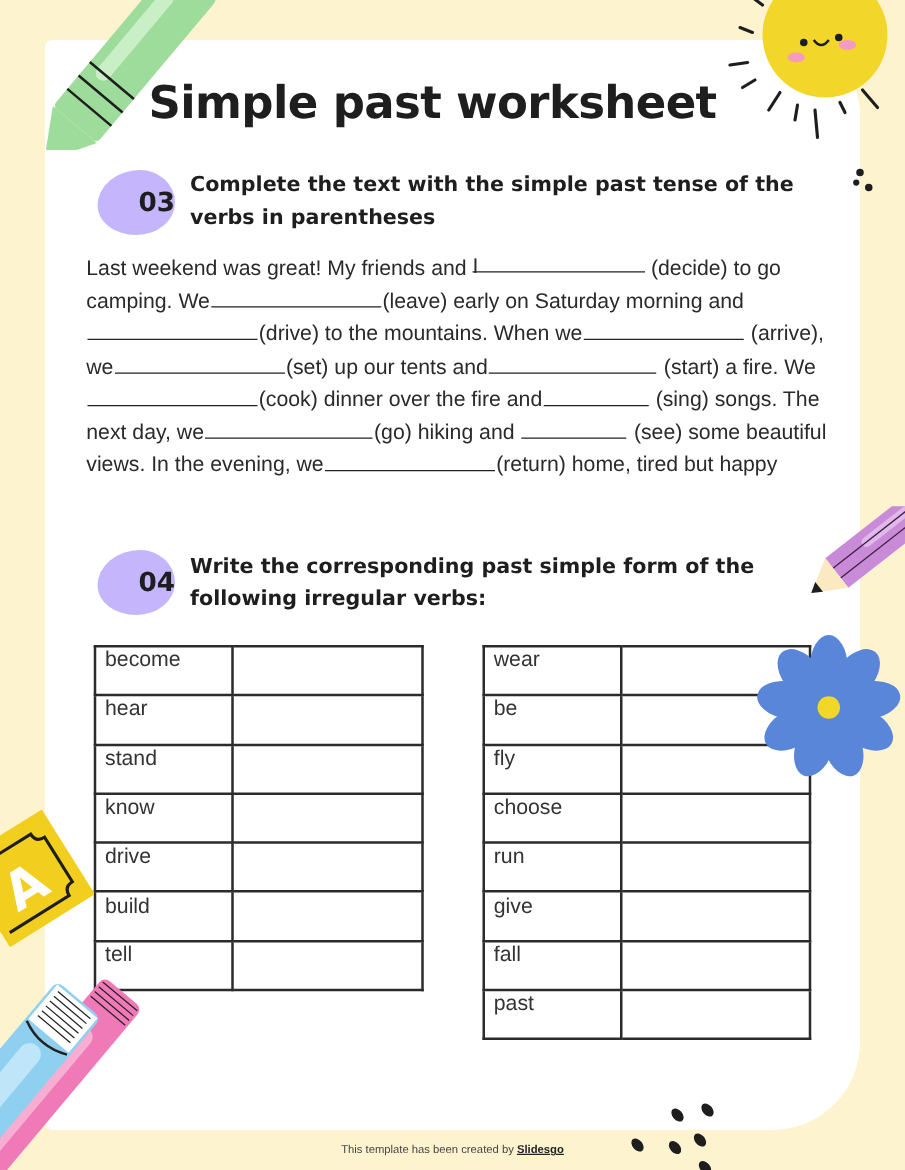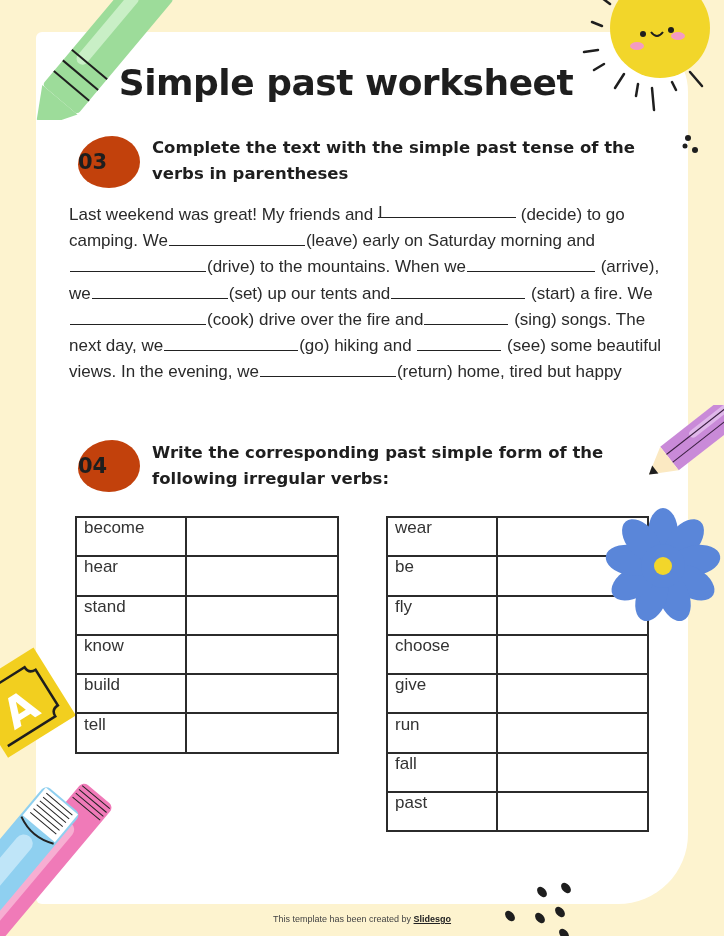--- a/index.html
+++ b/index.html
@@ -20,23 +20,23 @@
     .deco { position: absolute; }
     .title {
       position: absolute; left: 0; top: 62px; width: 692px;
       text-align: center;
       font-family: "DejaVu Sans", sans-serif;
       font-weight: bold; font-size: 36px; letter-spacing: -0.5px;
       color: #1e1e1e;
     }
     .badge {
       position: absolute; width: 62px; height: 52px;
-      background: #c2410c;
+      background: #c4b5fd;
       border-radius: 55% 45% 50% 50% / 55% 50% 50% 45%;
-      display: flex; align-items: center; justify-content: flex-start;
+      display: flex; align-items: center; justify-content: flex-end;
       font-weight: bold; font-size: 21px; color: #1e1e1e;
     }
     .instruction {
       position: absolute;
       font-weight: bold; font-size: 16.5px; line-height: 26px;
       color: #1e1e1e; width: 500px;
     }
     .paragraph {
       position: absolute; left: 69px; top: 202px; width: 600px;
       font-family: "Liberation Sans", sans-serif;
@@ -108,21 +108,21 @@
 
 <div class="badge" style="left:78px;top:136px">
   <span>03</span>
 </div>
 <div class="instruction" style="left:152px;top:135px">Complete the text with the simple past tense of the verbs in parentheses</div>
 
 <div class="paragraph">
   <span>Last weekend was great!  My friends and </span><span style="display:inline-block;border-bottom:1.6px solid #222;width:138px;height:15px"><span style="position:relative;top:-2px">I</span></span>
   <span> (decide) to go camping. We</span><span class="blank" style="width:136px"></span><span>(leave) early on Saturday morning and</span><span class="blank" style="width:136px"></span><span>(drive) to the mountains. When we</span><span class="blank" style="width:128px"></span>
   <span>(arrive), we</span><span class="blank" style="width:136px"></span><span>(set) up our tents and</span><span class="blank" style="width:134px"></span>
-  <span>(start) a fire. We </span><span class="blank" style="width:136px"></span><span>(cook) drive over the fire and</span><span class="blank" style="width:84px"></span>
+  <span>(start) a fire. We </span><span class="blank" style="width:136px"></span><span>(cook) dinner over the fire and</span><span class="blank" style="width:84px"></span>
   <span>(sing) songs. The next day, we</span><span class="blank" style="width:134px"></span><span>(go) hiking and </span><span class="blank" style="width:84px"></span>
   <span>(see) some beautiful views.  In the evening, we</span><span class="blank" style="width:136px"></span><span>(return) home, tired but happy</span>
 </div>
 
 <div class="badge" style="left:78px;top:440px">
   <span>04</span>
 </div>
 <div class="instruction" style="left:152px;top:440px">Write the corresponding past simple form of the following irregular verbs:</div>
 
 <svg class="deco" style="left:640px;top:405px" width="84" height="100" viewBox="0 0 84 100">
@@ -152,20 +152,24 @@
       </tr>
     <tr>
         <td>stand</td>
         <td class="answer"></td>
       </tr>
     <tr>
         <td>know</td>
         <td class="answer"></td>
       </tr>
     <tr>
+        <td>drive</td>
+        <td class="answer"></td>
+      </tr>
+    <tr>
         <td>build</td>
         <td class="answer"></td>
       </tr>
     <tr>
         <td>tell</td>
         <td class="answer"></td>
       </tr>
   </tbody>
 </table>
 
@@ -185,25 +189,25 @@
       </tr>
     <tr>
         <td>fly</td>
         <td class="answer"></td>
       </tr>
     <tr>
         <td>choose</td>
         <td class="answer"></td>
       </tr>
     <tr>
+        <td>run</td>
+        <td class="answer"></td>
+      </tr>
+    <tr>
         <td>give</td>
-        <td class="answer"></td>
-      </tr>
-    <tr>
-        <td>run</td>
         <td class="answer"></td>
       </tr>
     <tr>
         <td>fall</td>
         <td class="answer"></td>
       </tr>
     <tr>
         <td>past</td>
         <td class="answer"></td>
       </tr>

